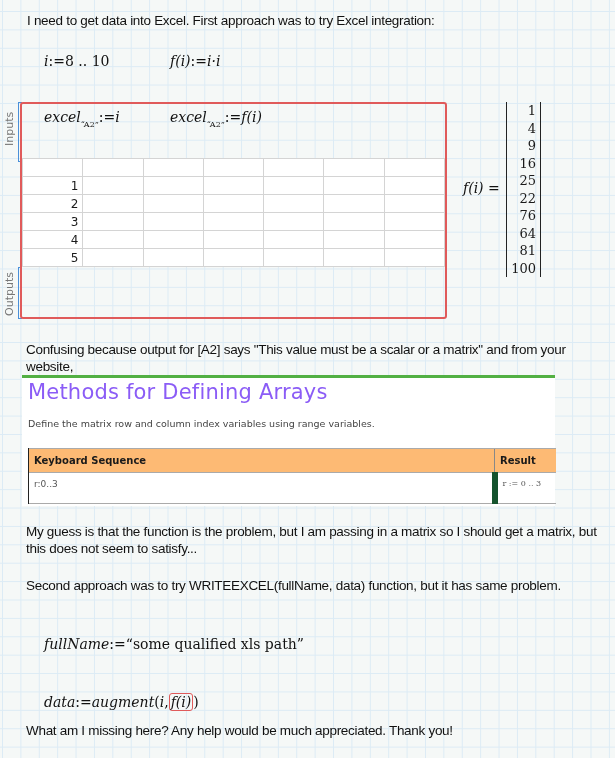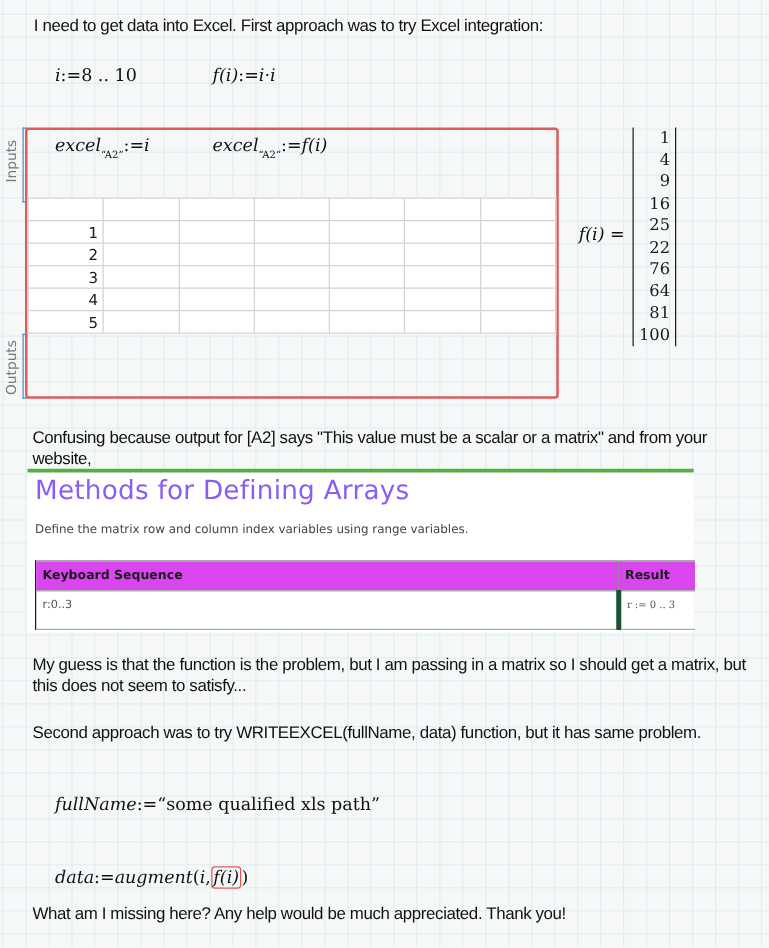--- a/index.html
+++ b/index.html
@@ -30,21 +30,21 @@
     
     .matrix { border-left:1.5px solid #222; border-right:1.5px solid #222; padding:0 4px; }
     .matrix::before, .matrix::after { content:""; }
     .mcell { font-family:"DejaVu Serif", serif; font-size:13px; text-align:right; line-height:17.5px; }
 
     
     .web { left:22px; top:375px; width:533px; height:128px; background:#fff; border-top:3px solid #52b043; }
     .web-title { font-size:21px; color:#8b5cf6; font-family:"DejaVu Sans", sans-serif; letter-spacing:0.2px; }
     .web-desc { font-size:9.5px; color:#444; }
     .web-table { border-collapse:collapse; width:100%; }
-    .web-table th { background:#d946ef; font-size:10px; text-align:left; font-weight:bold; padding:6px 5px; border-top:1px solid #aaa; border-bottom:1px solid #aaa; }
+    .web-table th { background:#fdba74; font-size:10px; text-align:left; font-weight:bold; padding:6px 5px; border-top:1px solid #aaa; border-bottom:1px solid #aaa; }
     .web-table td { font-size:9px; color:#555; padding:6px 5px; height:18px; vertical-align:top; border-bottom:1px solid #aaa; }
     .redbox { border:1.5px solid #e05a5a; border-radius:3px; padding:0 1px; }
   </style>
 </head>
 <body>
 
 <div class="abs txt" style="left:27px; top:12px;">I need to get data into Excel. First approach was to try Excel integration:</div>
 
 <div class="abs math" style="left:44px; top:53px;">
   <span>i</span><span class="up">:=</span><span class="up">8 .. 10</span>
@@ -150,21 +150,21 @@
     <table class="web-table">
       <thead>
         <tr>
           <th style="width:455px;">Keyboard Sequence</th>
           <th style="border-left:1px solid #888;">Result</th>
         </tr>
       </thead>
       <tbody>
         <tr>
           <td>r:0..3</td>
-          <td style="border-left:4px solid #14532d; font-family:'DejaVu Serif', serif; font-size:8px;">r := 0 .. 3</td>
+          <td style="border-left:6px solid #14532d; font-family:'DejaVu Serif', serif; font-size:8px;">r := 0 .. 3</td>
         </tr>
       </tbody>
     </table>
   </div>
 </div>
 
 <div class="abs txt" style="left:26px; top:523px; width:575px;">My guess is that the function is the problem, but I am passing in a matrix so I should get a matrix, but this does not seem to satisfy...</div>
 
 <div class="abs txt" style="left:26px; top:577px; width:590px;">Second approach was to try WRITEEXCEL(fullName, data) function, but it has same problem.</div>
 

